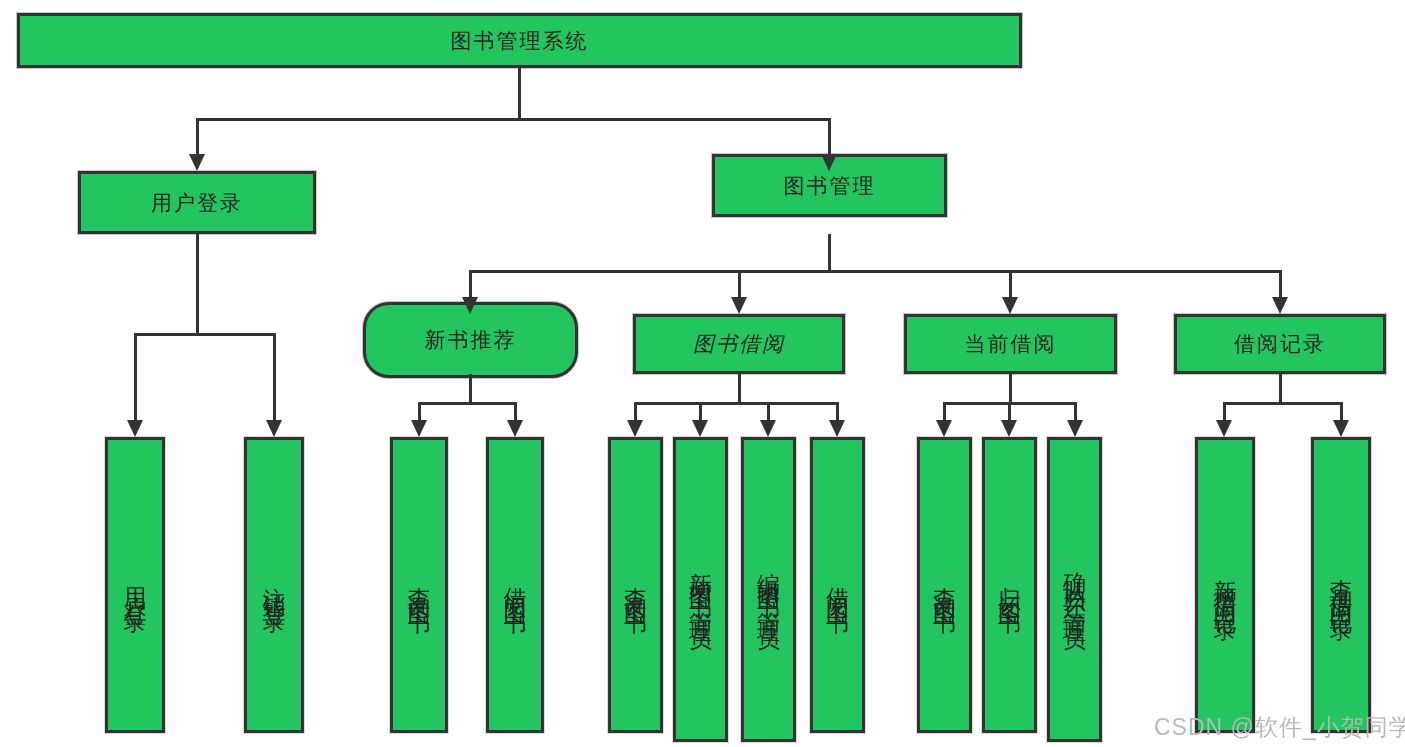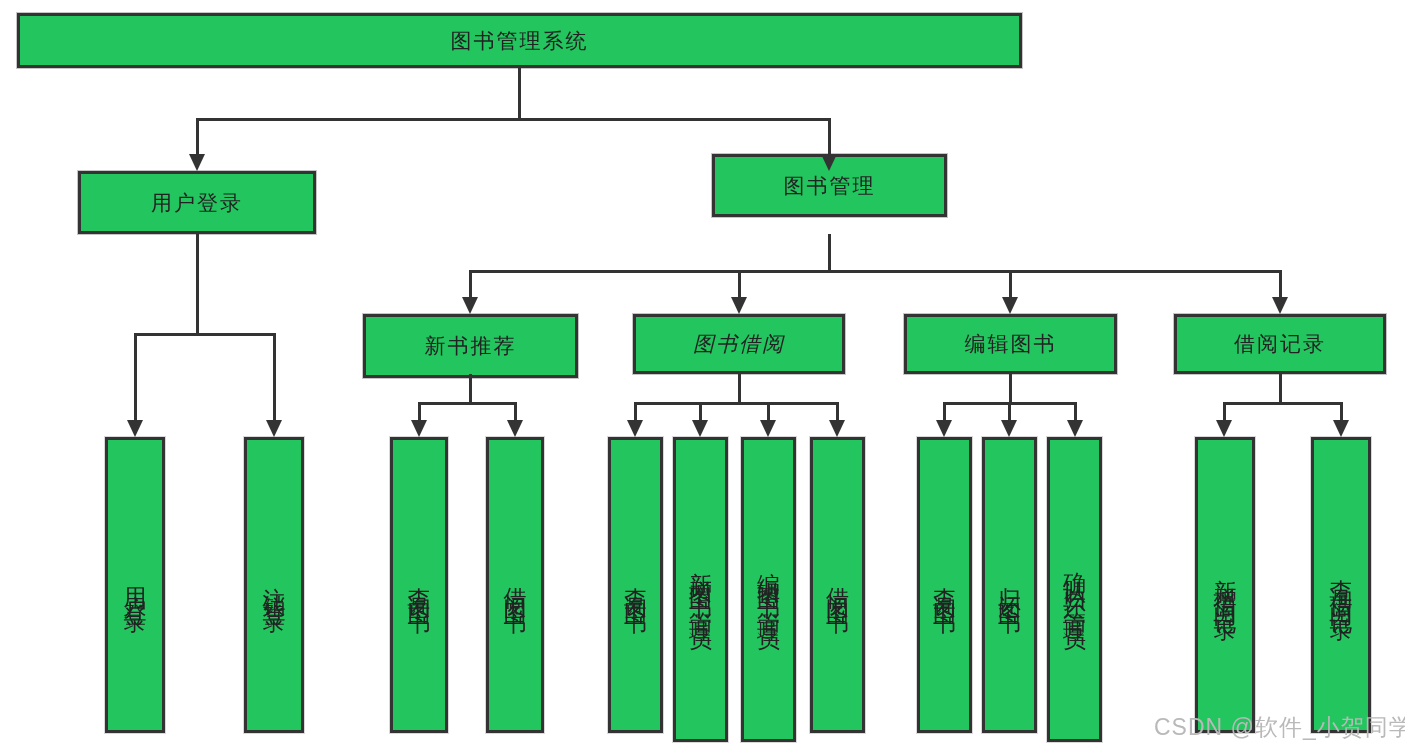--- a/index.html
+++ b/index.html
@@ -37,23 +37,23 @@
 </head>
 <body>
 
 <div class="canvas">
 
   <div class="box hbox" style="left:17px;top:13px;width:1005px;height:55px;">图书管理系统</div>
 
   <div class="box hbox" style="left:78px;top:171px;width:238px;height:63px;">用户登录</div>
   <div class="box hbox" style="left:712px;top:154px;width:235px;height:63px;">图书管理</div>
 
-  <div class="box hbox" style="left:363px;top:314px;width:215px;height:64px;">新书推荐</div>
+  <div class="box hbox" style="left:363px;top:302px;width:215px;height:76px;border-radius:26px;">新书推荐</div>
   <div class="box hbox" style="left:633px;top:314px;width:212px;height:60px;font-style:italic;">图书借阅</div>
-  <div class="box hbox" style="left:904px;top:314px;width:213px;height:60px;">编辑图书</div>
+  <div class="box hbox" style="left:904px;top:314px;width:213px;height:60px;">当前借阅</div>
   <div class="box hbox" style="left:1174px;top:314px;width:212px;height:60px;">借阅记录</div>
 
   <div class="box vbox" style="left:105px;top:437px;width:60px;height:296px;">用户登录</div>
   <div class="box vbox" style="left:244px;top:437px;width:60px;height:296px;">注销登录</div>
 
   <div class="box vbox" style="left:390px;top:437px;width:58px;height:296px;">查询图书</div>
   <div class="box vbox" style="left:486px;top:437px;width:58px;height:296px;">借阅图书</div>
 
   <div class="box vbox" style="left:608px;top:437px;width:55px;height:296px;">查询图书</div>
   <div class="box vbox" style="left:673px;top:437px;width:55px;height:305px;">新增图书（管理员）</div>

